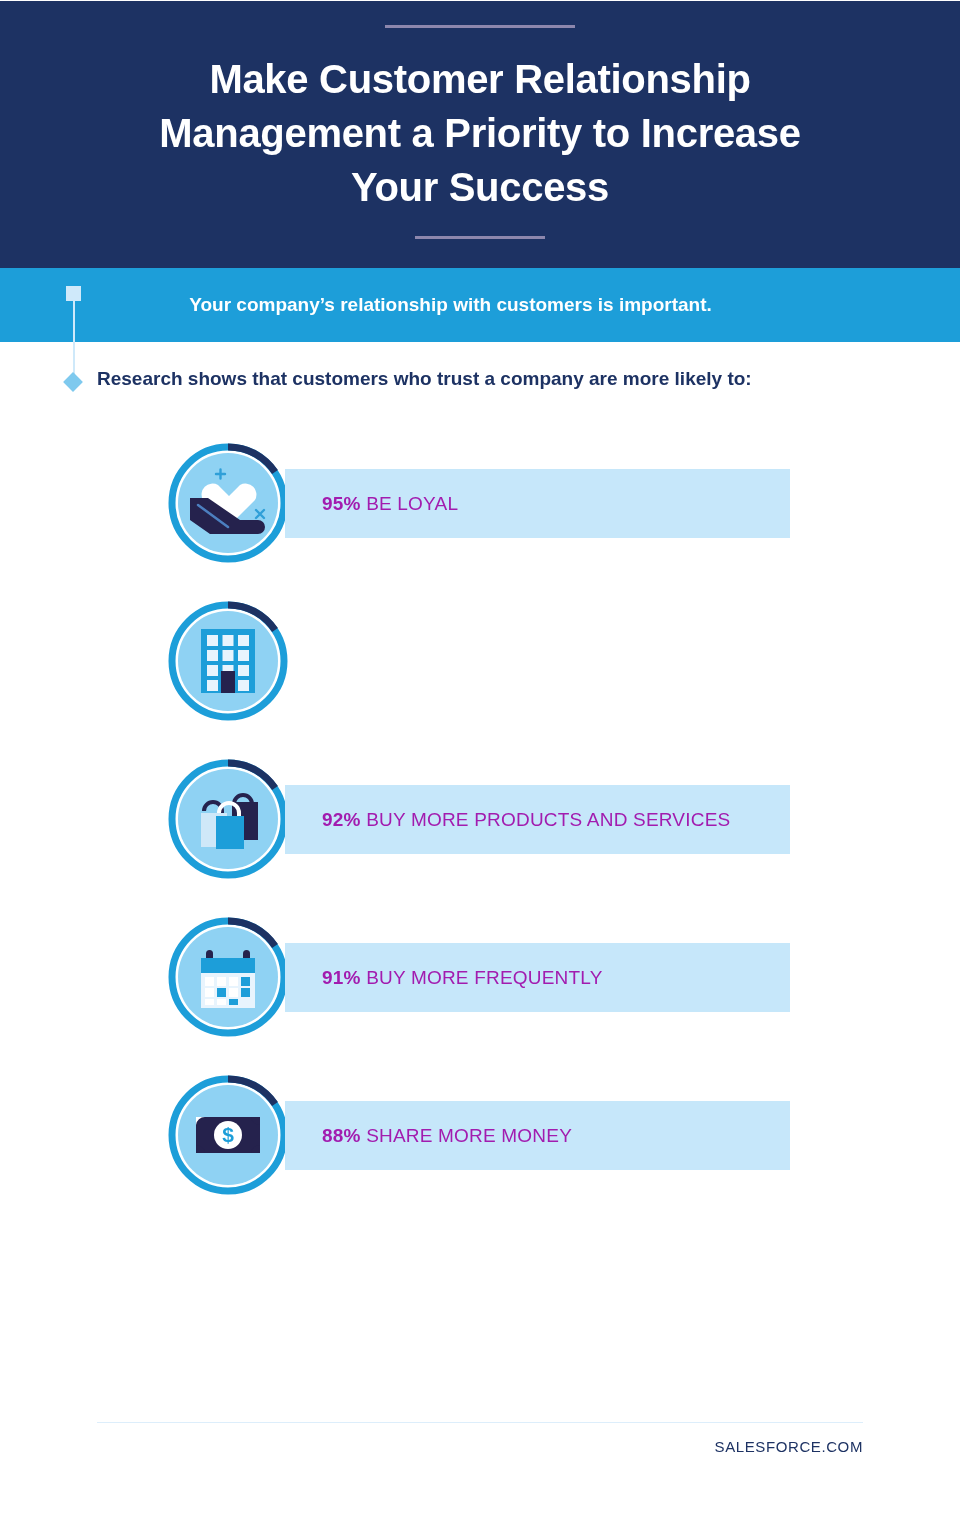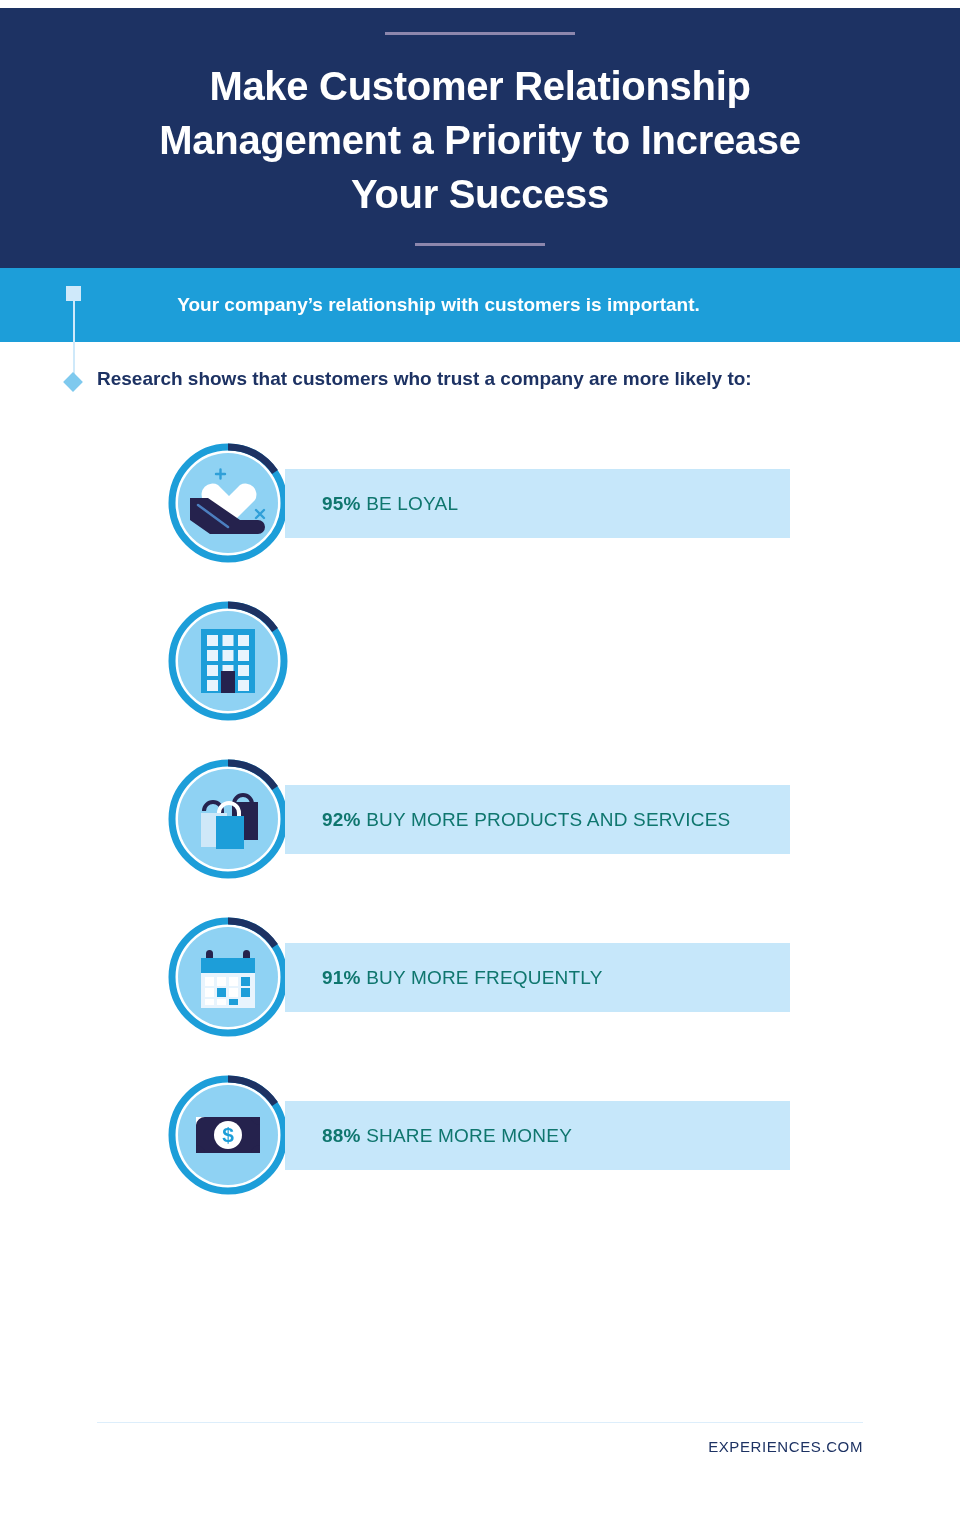--- a/index.html
+++ b/index.html
@@ -15,21 +15,21 @@
   .page {
     position: relative;
     width: 960px;
     height: 1530px;
     background: #ffffff;
   }
 
   
   .header {
     position: absolute;
-    left: 0; top: 8px;
+    left: 0; top: 1px;
     width: 960px;
     height: 268px;
     background: #1d3263;
     display: flex;
     flex-direction: column;
     align-items: center;
   }
   .header-rule-top {
     width: 190px;
     height: 3px;
@@ -56,21 +56,21 @@
   
   .band {
     position: absolute;
     left: 0; top: 268px;
     width: 960px;
     height: 74px;
     background: #1d9ed9;
   }
   .band-text {
     position: absolute;
-    left: 0; top: 0;
+    left: 12px; top: 0;
     width: 857px;
     height: 74px;
     display: flex;
     align-items: center;
     justify-content: center;
     color: #ffffff;
     font-size: 19px;
     font-weight: bold;
     padding-left: 20px;
   }
@@ -130,21 +130,21 @@
     left: 285px;
     top: 41px;
     width: 505px;
     height: 69px;
     background: #c6e7fa;
     display: flex;
     align-items: center;
   }
   .row-label {
     margin-left: 37px;
-    color: #0f766e;
+    color: #a21caf;
     font-size: 19px;
     letter-spacing: 0.2px;
     white-space: nowrap;
   }
   .row-label .pct {
     font-weight: bold;
   }
 
   
   .medallion {
@@ -321,15 +321,15 @@
           <span class="pct">88%</span>
           <span>SHARE MORE MONEY</span>
         </div>
       </div>
     </div>
 
 
   </div>
 
   <div class="footer-rule"></div>
-  <div class="footer-brand">EXPERIENCES.COM</div>
+  <div class="footer-brand">SALESFORCE.COM</div>
 
 </div>
 
 </body></html>

